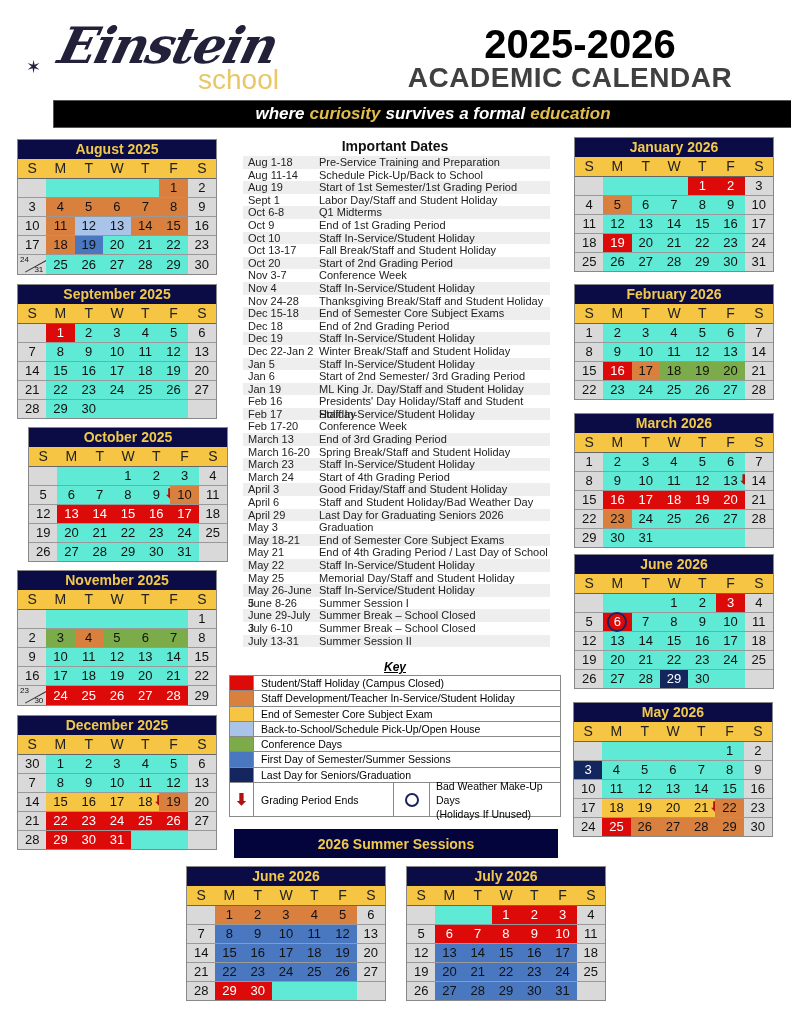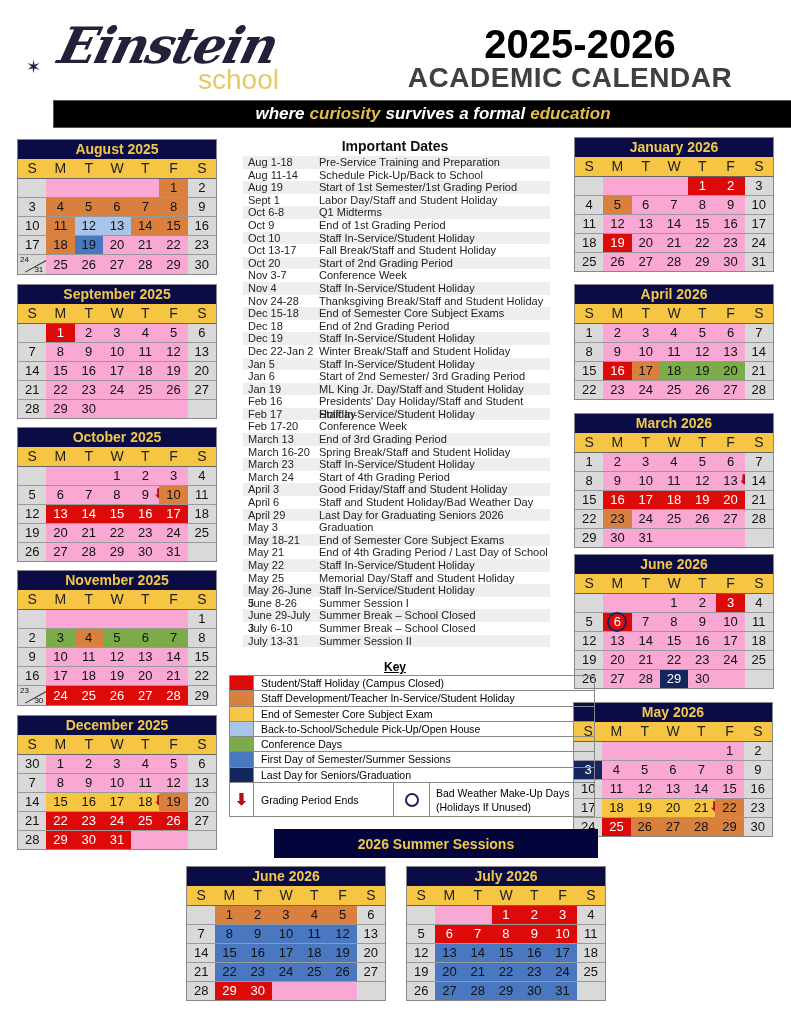--- a/index.html
+++ b/index.html
@@ -9,21 +9,21 @@
   .logo { left: 20px; top: 14px; width: 290px; height: 80px; }
   .logo-word { position: absolute; left: 40px; top: 2px; font-family: "DejaVu Serif", serif; font-style: italic; font-weight: bold; font-size: 50px; color: #23213a; letter-spacing: -2px; transform: skewX(-14deg); }
   .logo-star { position: absolute; left: 6px; top: 42px; font-size: 18px; color: #23213a; }
   .logo-school { position: absolute; left: 178px; top: 50px; font-size: 28px; color: #e8c766; font-weight: normal; }
   .title1 { left: 420px; top: 22px; width: 320px; text-align: center; font-size: 40px; font-weight: bold; color: #000; }
   .title2 { left: 370px; top: 62px; width: 400px; text-align: center; font-size: 28px; font-weight: bold; color: #404040; letter-spacing: 0.5px; }
   .tagline { left: 13px; top: 100px; width: 760px; height: 28px; background: #000; border: 1px solid #555; display: flex; align-items: center; justify-content: center; font-style: italic; font-weight: bold; font-size: 17px; color: #fff; gap: 5px; margin-left: 40px; }
   .tagline .gold { color: #e1bd4c; }
 
   
-  .cal { width: 200px; border: 1px solid #888; background: #f9a8d4; }
+  .cal { width: 200px; border: 1px solid #888; background: #5eead4; }
   .cal .mh { background: #0b0c45; color: #f0c94a; font-weight: bold; font-size: 14px; text-align: center; height: 19px; line-height: 19px; }
   .cal table { border-collapse: collapse; width: 100%; table-layout: fixed; }
   .cal th { background: #f5c543; color: #222; font-size: 14px; font-weight: normal; height: 19px; border-bottom: 1px solid #666; }
   .cal td { font-size: 13px; text-align: center; height: 19px; color: #111; border-top: 1px solid #999; position: relative; }
   .cal td.we { background: #d9d9d9; }
   .cal td.red { background: #dd0a0a; color: #fff; }
   .cal td.org { background: #d9803f; }
   .cal td.lbl { background: #a9c4e8; }
   .cal td.yel { background: #f5c543; }
   .cal td.grn { background: #7cac4a; }
@@ -39,31 +39,31 @@
 
   
   .imp-title { left: 240px; top: 138px; width: 310px; text-align: center; font-weight: bold; font-size: 14px; color: #111; }
   .imp-list { left: 243px; top: 156px; width: 307px; }
   .imp-row { display: flex; height: 12.6px; font-size: 11px; color: #222; line-height: 12.6px; }
   .imp-row:nth-child(odd) { background: #eeeeee; }
   .imp-row .d { width: 76px; padding-left: 5px; }
   .imp-row .e { flex: 1; }
 
   
-  .key-title { left: 230px; top: 660px; width: 330px; text-align: center; font-weight: bold; font-size: 12px; text-decoration: underline; }
-  .key { left: 229px; top: 675px; width: 366px; border: 1px solid #888; }
+  .key-title { left: 230px; top: 660px; width: 330px; text-align: center; font-weight: bold; font-size: 12px; text-decoration: underline; font-style: italic; }
+  .key { left: 229px; top: 675px; width: 332px; border: 1px solid #888; }
   .key-row { display: flex; height: 15.3px; border-bottom: 1px solid #888; font-size: 10.5px; line-height: 15px; }
   .key-sw { width: 24px; border-right: 1px solid #888; }
   .key-lbl { padding-left: 7px; }
   .key-last { display: flex; height: 33px; font-size: 10.5px; }
   .key-last > div { border-right: 1px solid #888; display: flex; align-items: center; }
   .key-last > div:last-child { border-right: none; }
   .key-circ { width: 14px; height: 14px; border: 2px solid #1a2360; border-radius: 50%; }
 
-  .summer-bar { left: 234px; top: 829px; width: 324px; height: 29px; background: #04043d; color: #f0c94a; font-weight: bold; font-size: 14px; display: flex; align-items: center; justify-content: center; margin-left: 40px; }
+  .summer-bar { left: 234px; top: 829px; width: 324px; height: 29px; background: #04043d; color: #f0c94a; font-weight: bold; font-size: 14px; display: flex; align-items: center; justify-content: center; }
 </style>
 </head>
 <body>
 
 <div class="abs logo">
   <span class="logo-star">✶</span>
   <span class="logo-word">Einstein</span>
   <span class="logo-school">school</span>
 </div>
 <div class="abs title1">2025-2026</div>
@@ -198,21 +198,21 @@
           <td>30</td>
           <td></td>
           <td></td>
           <td></td>
           <td class="we"></td>
         </tr>
   </tbody>
     </table>
 </div>
 
-<div class="abs cal" style="left:17px;top:427px;">
+<div class="abs cal" style="left:28px;top:427px;">
   <div class="mh">October 2025</div>
   <table>
     <tbody>
         <tr>
           <th>S</th>
           <th>M</th>
           <th>T</th>
           <th>W</th>
           <th>T</th>
           <th>F</th>
@@ -453,21 +453,21 @@
           <td>28</td>
           <td>29</td>
           <td>30</td>
           <td class="we">31</td>
         </tr>
   </tbody>
     </table>
 </div>
 
 <div class="abs cal" style="left:574px;top:284px;">
-  <div class="mh">April 2026</div>
+  <div class="mh">February 2026</div>
   <table>
     <tbody>
         <tr>
           <th>S</th>
           <th>M</th>
           <th>T</th>
           <th>W</th>
           <th>T</th>
           <th>F</th>
           <th>S</th>

